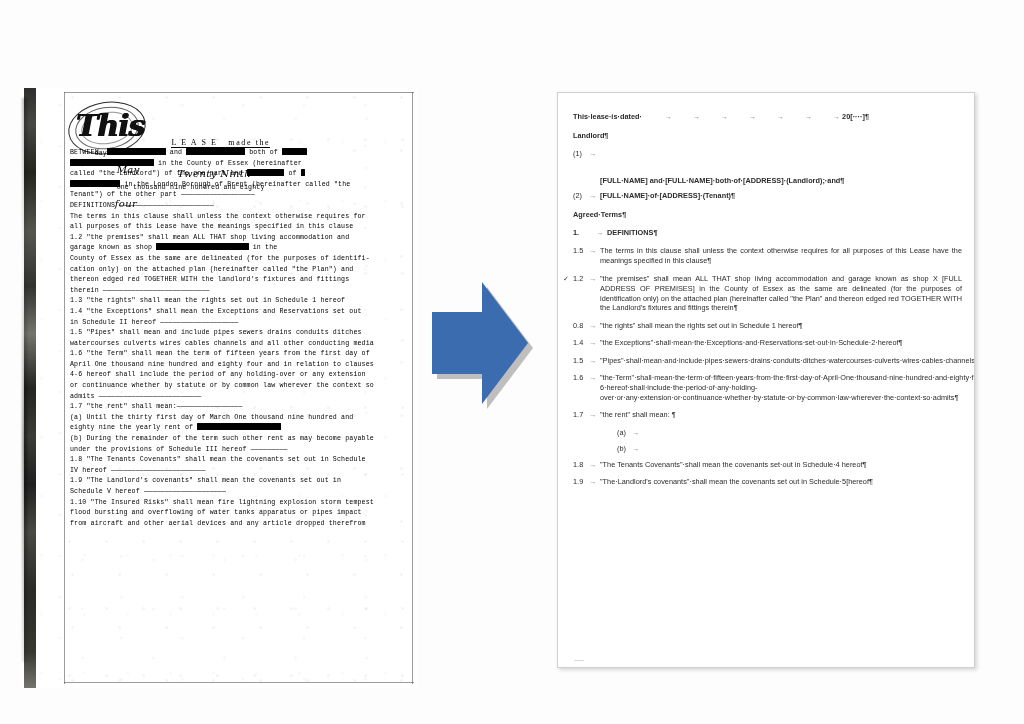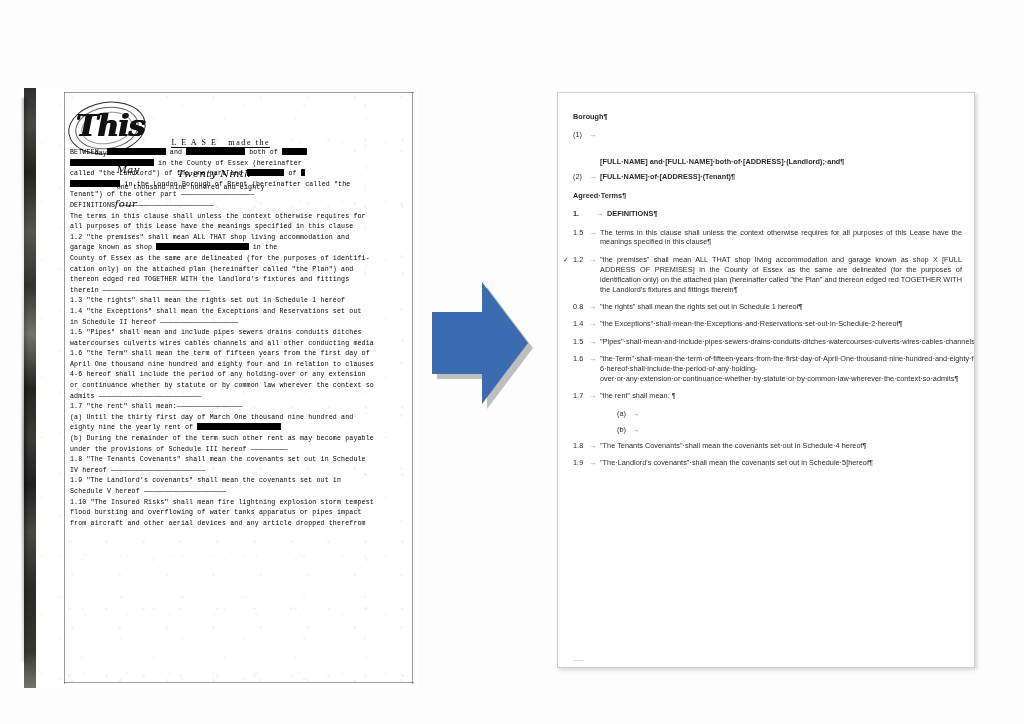--- a/index.html
+++ b/index.html
@@ -285,22 +285,27 @@
 <div id="arrow-wrap">
   <svg width="104" height="132" viewBox="0 0 104 132">
     <polygon id="arrow-shadow" points="4,36 54,36 54,6 100,67 54,128 54,98 4,98" fill="#8a8a8a" opacity="0.55" transform="translate(3,3)"></polygon>
     <polygon id="arrow-shape" points="2,34 52,34 52,4 98,65 52,126 52,96 2,96" fill="#3c6cb0"></polygon>
   </svg>
 </div>
 
 <div id="clean-doc">
   <div id="clean-body">
 
-
-    <div class="cd-heading">Borough¶</div>
+    <div class="dated-row">
+      <span>This·lease·is·dated·</span>
+      <span id="dated-tabs"><span class="tabgap">→</span><span class="tabgap">→</span><span class="tabgap">→</span><span class="tabgap">→</span><span class="tabgap">→</span><span class="tabgap">→</span><span class="tabgap">→</span></span>
+      <span>20[····]¶</span>
+    </div>
+
+    <div class="cd-heading">Landlord¶</div>
 
     <div id="parties-list">
         <div class="cd-row tight">
           <span class="cd-num">(1)</span>
           <span class="cd-arrow">→</span>
           <span class="cd-text cd-bold" style="text-align: left; margin-top: 27px;">[FULL·NAME] and·[FULL·NAME]·both·of·[ADDRESS]·(Landlord);·and¶</span>
         </div>
         <div class="cd-row tight">
           <span class="cd-num">(2)</span>
           <span class="cd-arrow">→</span>

